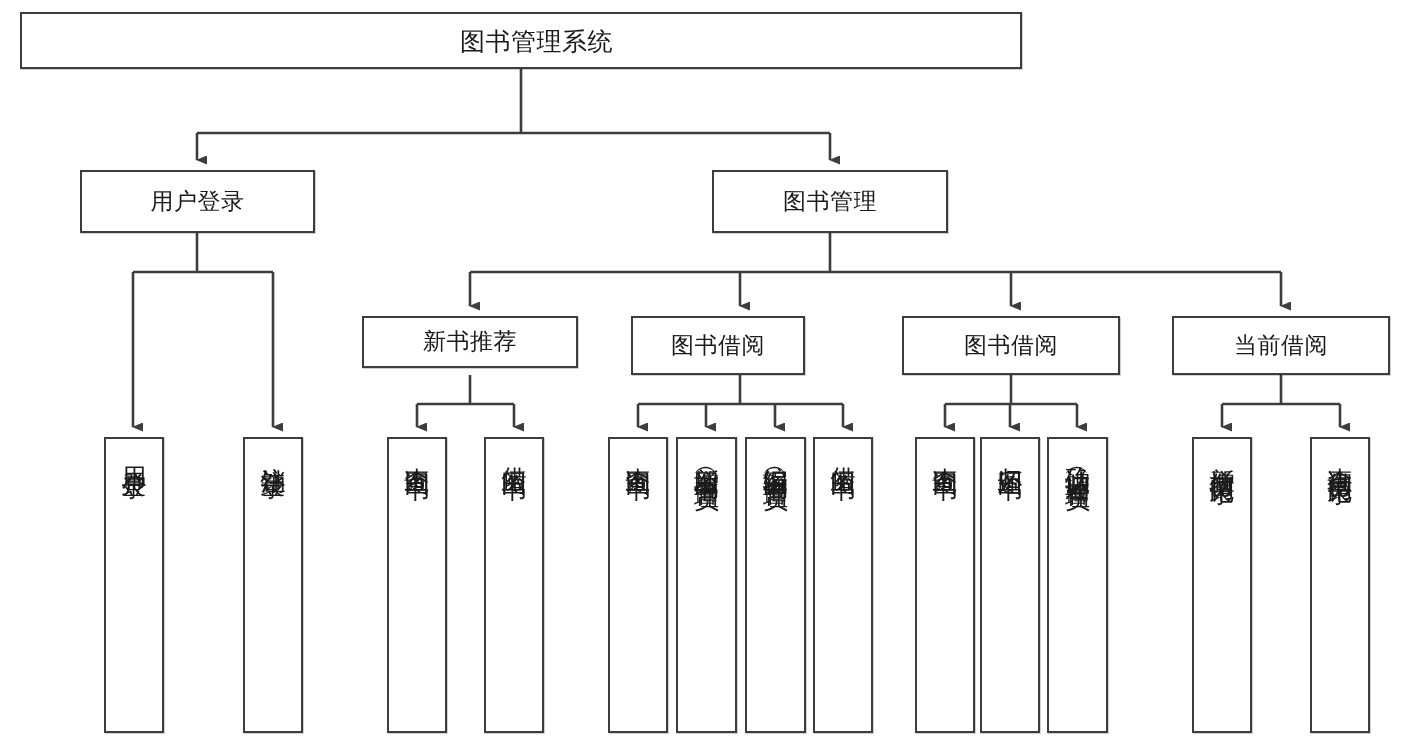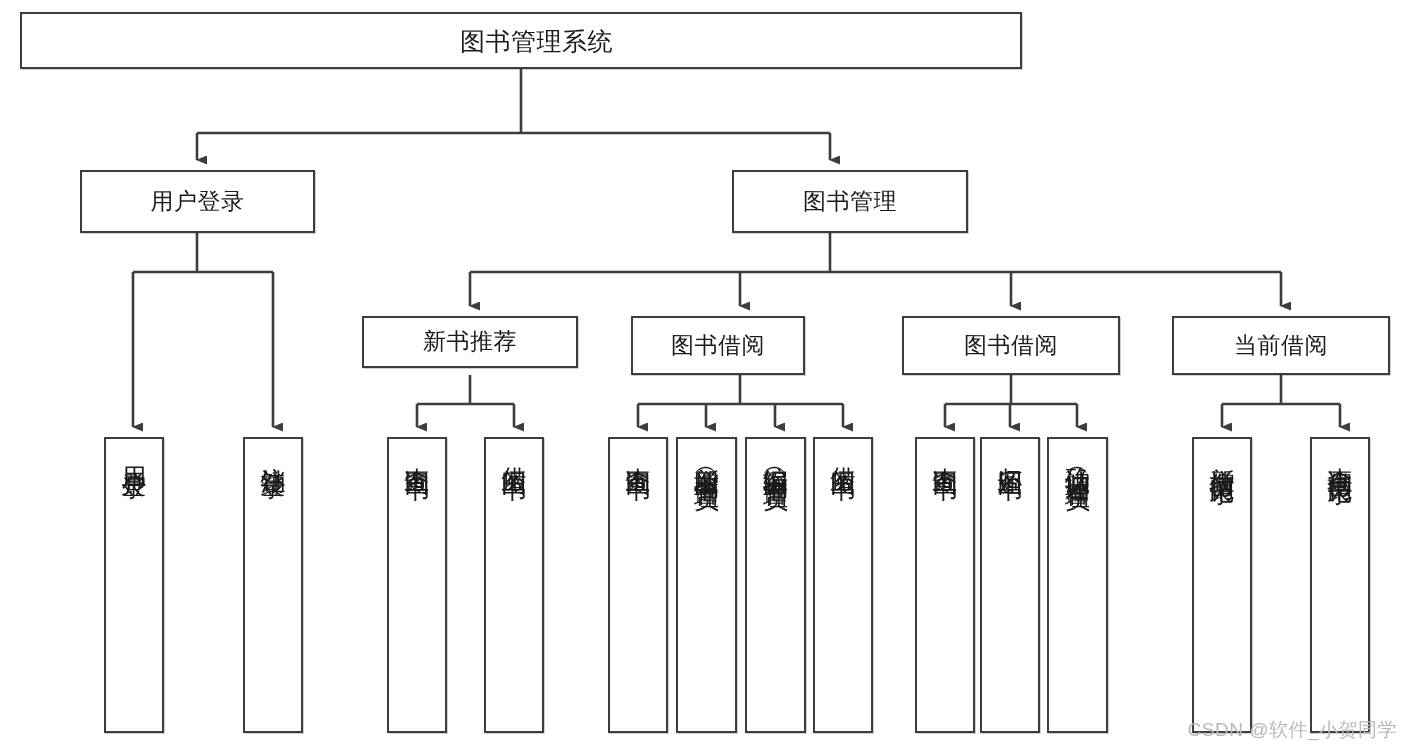--- a/index.html
+++ b/index.html
@@ -129,21 +129,21 @@
     </g>
   </svg>
 
   <div class="node horizontal root" style="left:20px; top:12px; width:1002px; height:57px;">
     <span class="node-label">图书管理系统</span>
   </div>
 
   <div class="node horizontal" style="left:80px; top:170px; width:235px; height:63px;">
     <span class="node-label">用户登录</span>
   </div>
-  <div class="node horizontal" style="left:732px; top:170px; width:236px; height:63px;">
+  <div class="node horizontal" style="left:712px; top:170px; width:236px; height:63px;">
     <span class="node-label">图书管理</span>
   </div>
 
   <div class="node horizontal" style="left:362px; top:316px; width:216px; height:52px;">
     <span class="node-label">新书推荐</span>
   </div>
   <div class="node horizontal" style="left:631px; top:316px; width:174px; height:59px;">
     <span class="node-label">图书借阅</span>
   </div>
   <div class="node horizontal" style="left:902px; top:316px; width:218px; height:59px;">
@@ -190,15 +190,14 @@
     <span class="node-label">确认归还（管理员）</span>
   </div>
 
   <div class="node vertical" style="left:1192px; top:437px; width:60px; height:296px;">
     <span class="node-label">新增借阅记录</span>
   </div>
   <div class="node vertical" style="left:1310px; top:437px; width:60px; height:296px;">
     <span class="node-label">查询借阅记录</span>
   </div>
 
-  <div class="watermark">CSDN @软件_小贺同学</div>
 
 </div>
 
 </body></html>

